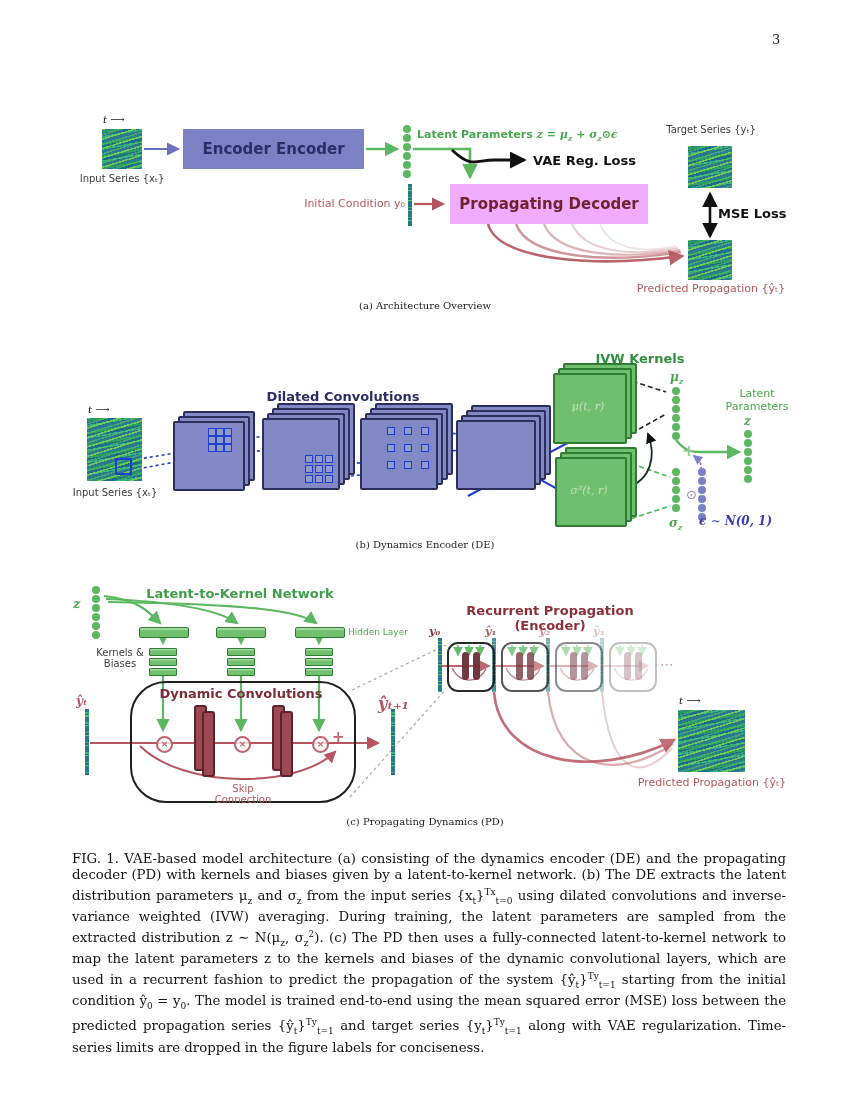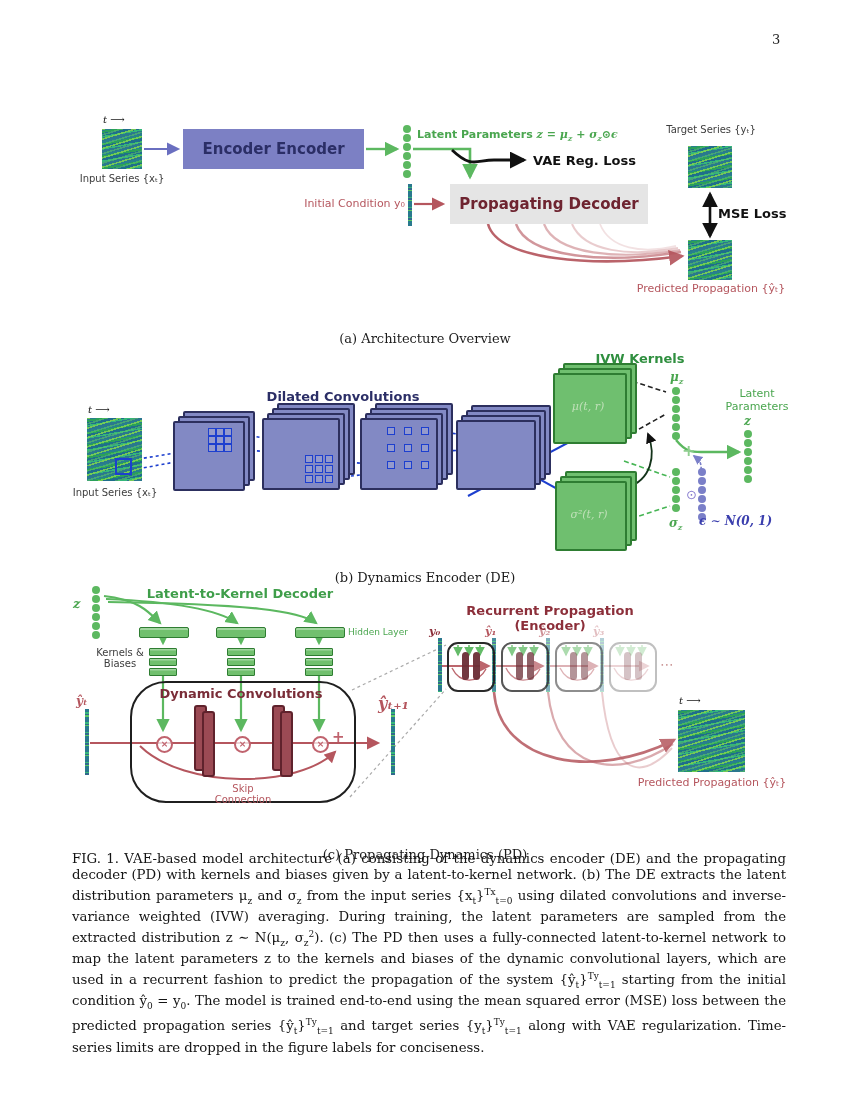--- a/index.html
+++ b/index.html
@@ -21,21 +21,21 @@
   
   .tax{font:italic 10px "DejaVu Serif","Liberation Serif",serif;color:#151515;}
   .lbl{font-size:10px;color:#3d3d3d;}
   .greenlbl{color:#4aa64f;}
   .redlbl{color:#b5565e;}
   .mathi{font-family:"DejaVu Serif","Liberation Serif",serif;font-style:italic;text-align:center;}
   sub.s,sup.s{font-size:8px;}
   
   .encbox{background:#7c80c4;color:#2b2e66;font-weight:bold;font-size:15px;
           display:flex;align-items:center;justify-content:center;}
-  .decbox{background:#e5e5e5;color:#6e2430;font-weight:bold;font-size:15px;
+  .decbox{background:#f0abfc;color:#6e2430;font-weight:bold;font-size:15px;
           display:flex;align-items:center;justify-content:center;}
   
   .cl{position:absolute;background:#8289c4;border:2px solid #2c2f5e;border-radius:2px;}
   .gboxl{position:absolute;background:#6fbf6f;border:2px solid #2e7d32;border-radius:2px;}
   .gboxlab{position:absolute;width:100%;text-align:center;
            font:italic 11px "DejaVu Serif","Liberation Serif",serif;color:#bfe0b8;}
   .dgrid i{position:absolute;border:1.6px solid #1d3fcf;background:rgba(255,255,255,.15);}
   
   .dots{position:absolute;display:flex;flex-direction:column;align-items:center;gap:1px;}
   .dots i{border-radius:50%;display:block;}
@@ -54,22 +54,22 @@
           background:rgba(255,255,255,.75);color:#c0636e;font-weight:bold;font-size:9px;line-height:13px;
           text-align:center;}
   .otimes::before{content:"×";}
   .plusc{position:absolute;font-weight:bold;}
   .plusc::before{content:"+";}
   .odot{position:absolute;color:#8a7fd0;font-size:13px;}
   .odot::before{content:"⊙";}
   
   .ucell{position:absolute;width:44px;height:46px;border:2px solid #1f1f1f;border-radius:11px;}
   .ucell b{position:absolute;width:7px;height:28px;top:8px;background:#6b2d35;border-radius:3.5px;}
-  .panelcap{position:absolute;left:0;width:850px;text-align:center;font-size:13px;color:#1c1c1c;
-            font-family:"DejaVu Serif","Liberation Serif",serif;margin-top:31px;}
+  .panelcap{position:absolute;left:0;width:850px;text-align:center;font-size:10px;color:#1c1c1c;
+            font-family:"DejaVu Serif","Liberation Serif",serif;}
   .figcap{position:absolute;left:72px;top:851px;width:714px;text-align:justify;
           font:13.3px/16.4px "DejaVu Serif","Liberation Serif",serif;color:#141414;}
   .figcap sub{font-size:9px;}
   .figcap sup{font-size:9px;}
 </style>
 </head>
 <body>
 
 <div class="page">
 
@@ -289,21 +289,21 @@
 
   <div class="abs" style="left:580px;top:351px;width:120px;text-align:center;font-size:13px;font-weight:bold;color:#2f8f3f;">IVW Kernels</div>
 
   <div class="abs" style="left:553px;top:373px;width:70px;height:67px;">
     <i class="gboxl" style="left:10px;top:-10px;width:100%;height:100%;"></i>
     <i class="gboxl" style="left:5px;top:-5px;width:100%;height:100%;"></i>
     <i class="gboxl" style="left:0;top:0;width:100%;height:100%;"></i>
     <span class="gboxlab" style="top:27px;">μ(t, r)</span>
   </div>
 
-  <div class="abs" style="left:555px;top:457px;width:68px;height:66px;margin-top:24px;">
+  <div class="abs" style="left:555px;top:457px;width:68px;height:66px;">
     <i class="gboxl" style="left:10px;top:-10px;width:100%;height:100%;"></i>
     <i class="gboxl" style="left:5px;top:-5px;width:100%;height:100%;"></i>
     <i class="gboxl" style="left:0;top:0;width:100%;height:100%;"></i>
     <span class="gboxlab" style="top:27px;">σ²(t, r)</span>
   </div>
 
   <div class="abs greenlbl mathi" style="left:670px;top:370px;font-size:12px;font-weight:bold;"><span>μ</span><sub class="s">z</sub></div>
   <div class="dots gdots abs" style="left:672px;top:387px;">
       <i style="height: 8px; width: 8px;"></i>
       <i style="height: 8px; width: 8px;"></i>
@@ -347,21 +347,21 @@
 
   <div class="abs greenlbl mathi" style="left:73px;top:596px;font-size:13px;font-weight:bold;">z</div>
   <div class="dots gdots abs" style="left:92px;top:586px;">
       <i style="height: 8px; width: 8px;"></i>
       <i style="height: 8px; width: 8px;"></i>
       <i style="height: 8px; width: 8px;"></i>
       <i style="height: 8px; width: 8px;"></i>
       <i style="height: 8px; width: 8px;"></i>
       <i style="height: 8px; width: 8px;"></i>
     </div>
-  <div class="abs" style="left:140px;top:586px;width:200px;text-align:center;font-size:13px;font-weight:bold;color:#3f9e4a;">Latent-to-Kernel Decoder</div>
+  <div class="abs" style="left:140px;top:586px;width:200px;text-align:center;font-size:13px;font-weight:bold;color:#3f9e4a;">Latent-to-Kernel Network</div>
 
   <div class="hbar" style="left:139px;top:627px;width:48px;"></div>
   <div class="hbar" style="left:216px;top:627px;width:48px;"></div>
   <div class="hbar" style="left:295px;top:627px;width:48px;"></div>
   <div class="abs greenlbl" style="left:348px;top:627px;font-size:9px;white-space:nowrap;">Hidden Layer</div>
 
   <div class="abs lbl" style="left:92px;top:647px;width:56px;text-align:center;font-size:10px;">Kernels &amp; Biases</div>
   <div class="kstack" style="left:149px;top:648px;">
       <i></i>
       <i></i>

